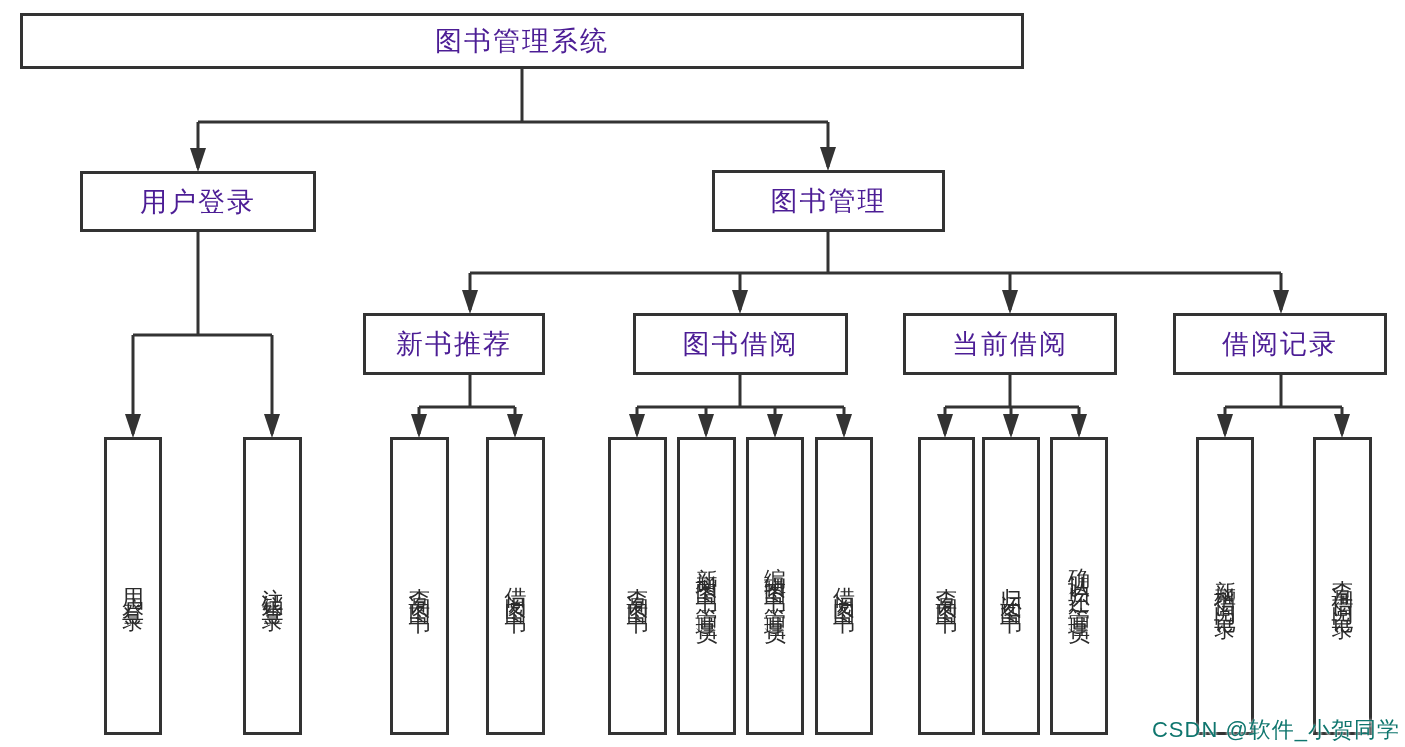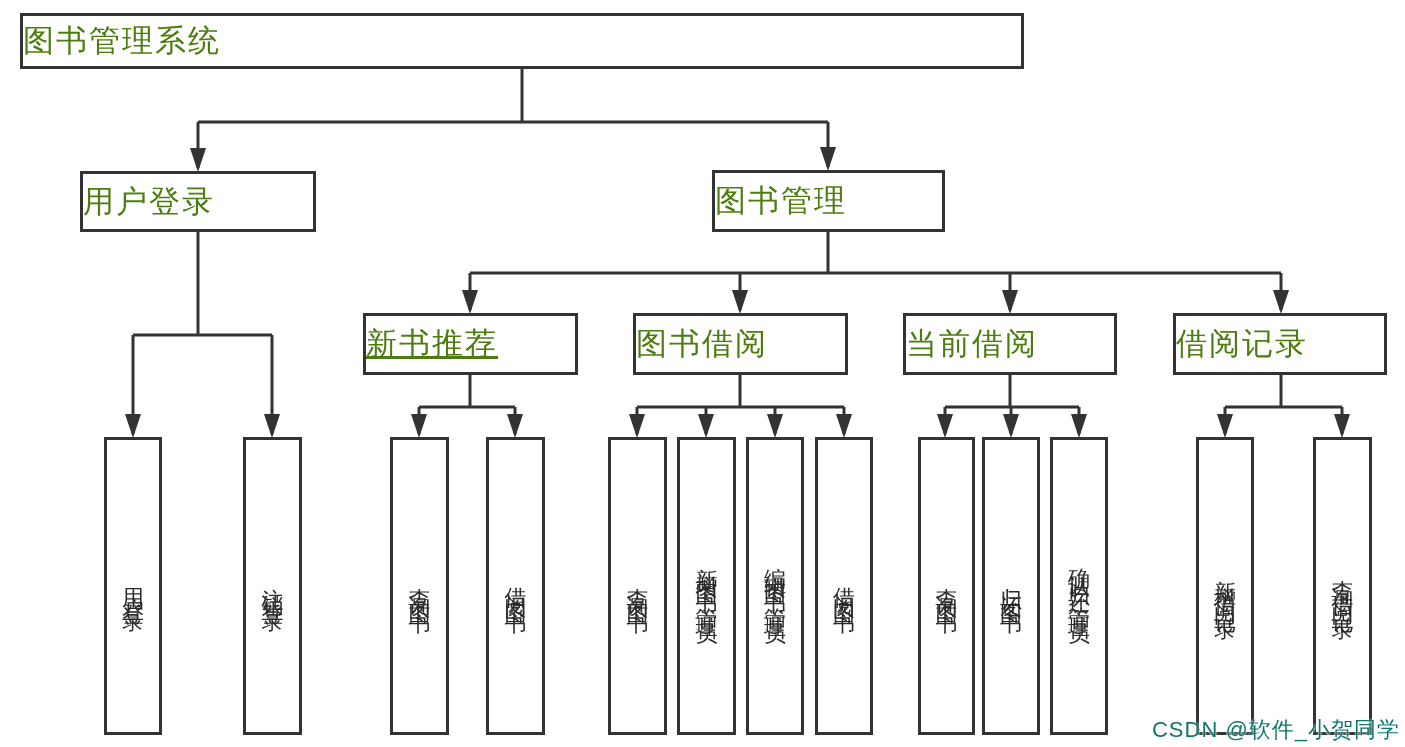--- a/index.html
+++ b/index.html
@@ -16,24 +16,24 @@
     position: absolute;
     left: 0; top: 0;
   }
   .hnode {
     position: absolute;
     box-sizing: border-box;
     background: #ffffff;
     border: 3px solid #333333;
     display: flex;
     align-items: center;
-    justify-content: flex-start;
-    font-size: 31px;
+    justify-content: center;
+    font-size: 27px;
     letter-spacing: 2px;
-    color: #4d7c0f;
+    color: #4c1d95;
     white-space: nowrap;
   }
   .leaf {
     position: absolute;
     box-sizing: border-box;
     background: #ffffff;
     border: 3px solid #333333;
     display: flex;
     align-items: center;
     justify-content: center;
@@ -133,21 +133,21 @@
     <span>图书管理系统</span>
   </div>
 
   <div class="hnode" style="left:80px; top:171px; width:236px; height:61px;">
     <span>用户登录</span>
   </div>
   <div class="hnode" style="left:712px; top:170px; width:233px; height:62px;">
     <span>图书管理</span>
   </div>
 
-  <div class="hnode" style="left:363px; top:313px; width:215px; height:62px;text-decoration:underline;">
+  <div class="hnode" style="left:363px; top:313px; width:182px; height:62px;">
     <span>新书推荐</span>
   </div>
   <div class="hnode" style="left:903px; top:313px; width:214px; height:62px;">
     <span>当前借阅</span>
   </div>
   <div class="hnode" style="left:633px; top:313px; width:215px; height:62px;">
     <span>图书借阅</span>
   </div>
   <div class="hnode" style="left:1173px; top:313px; width:214px; height:62px;">
     <span>借阅记录</span>

